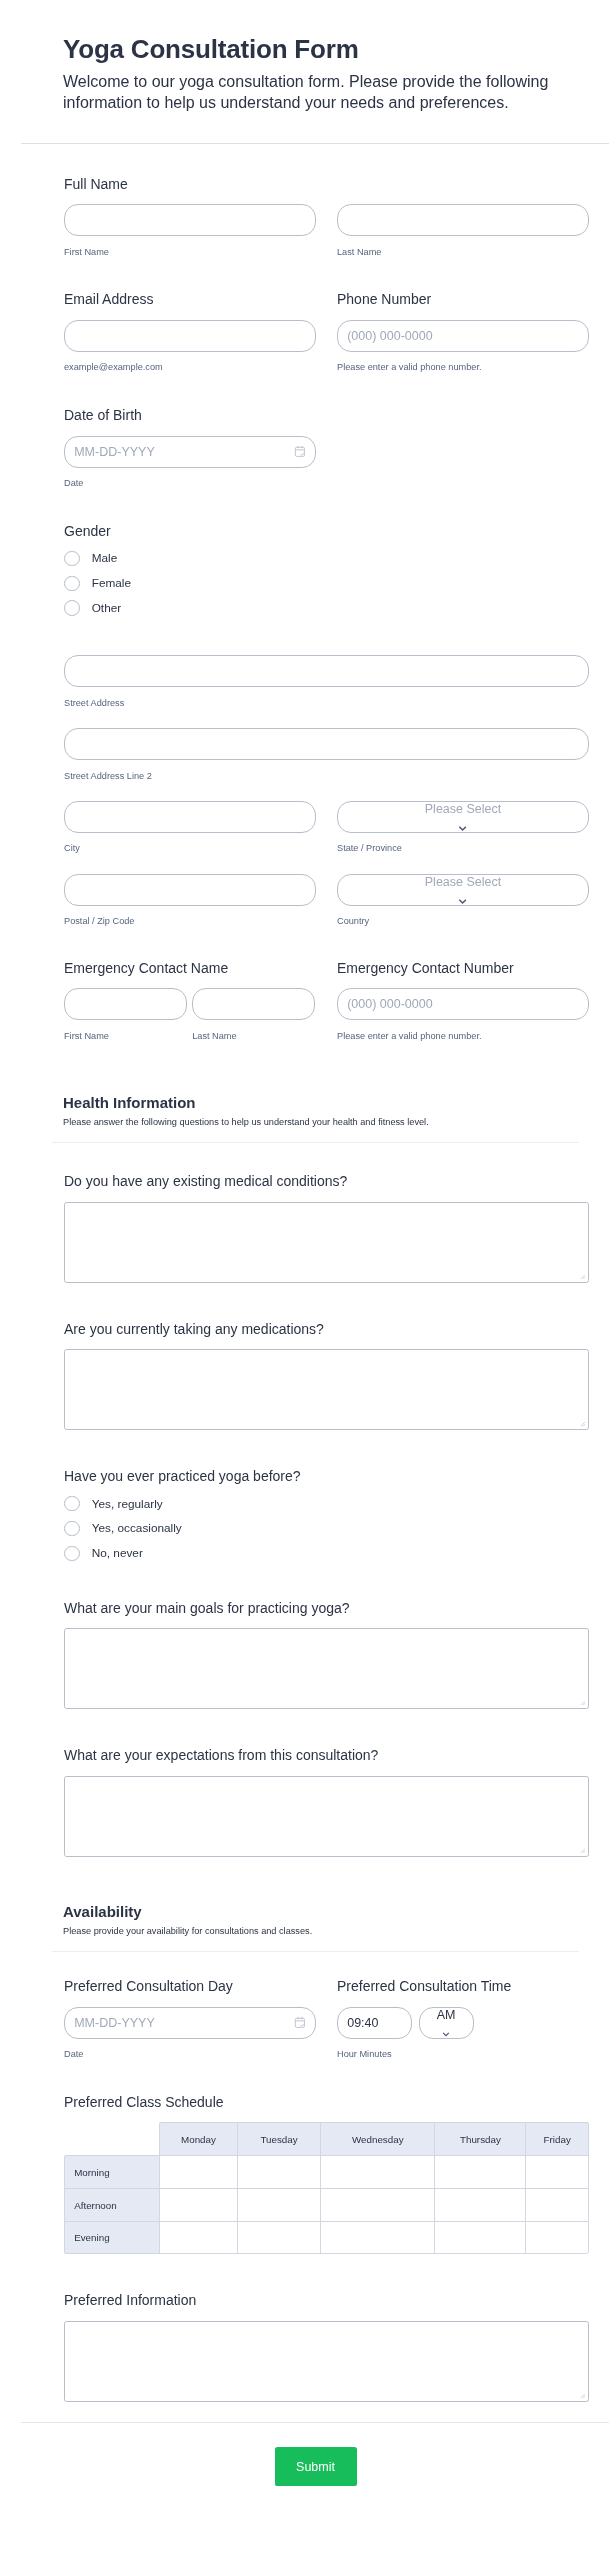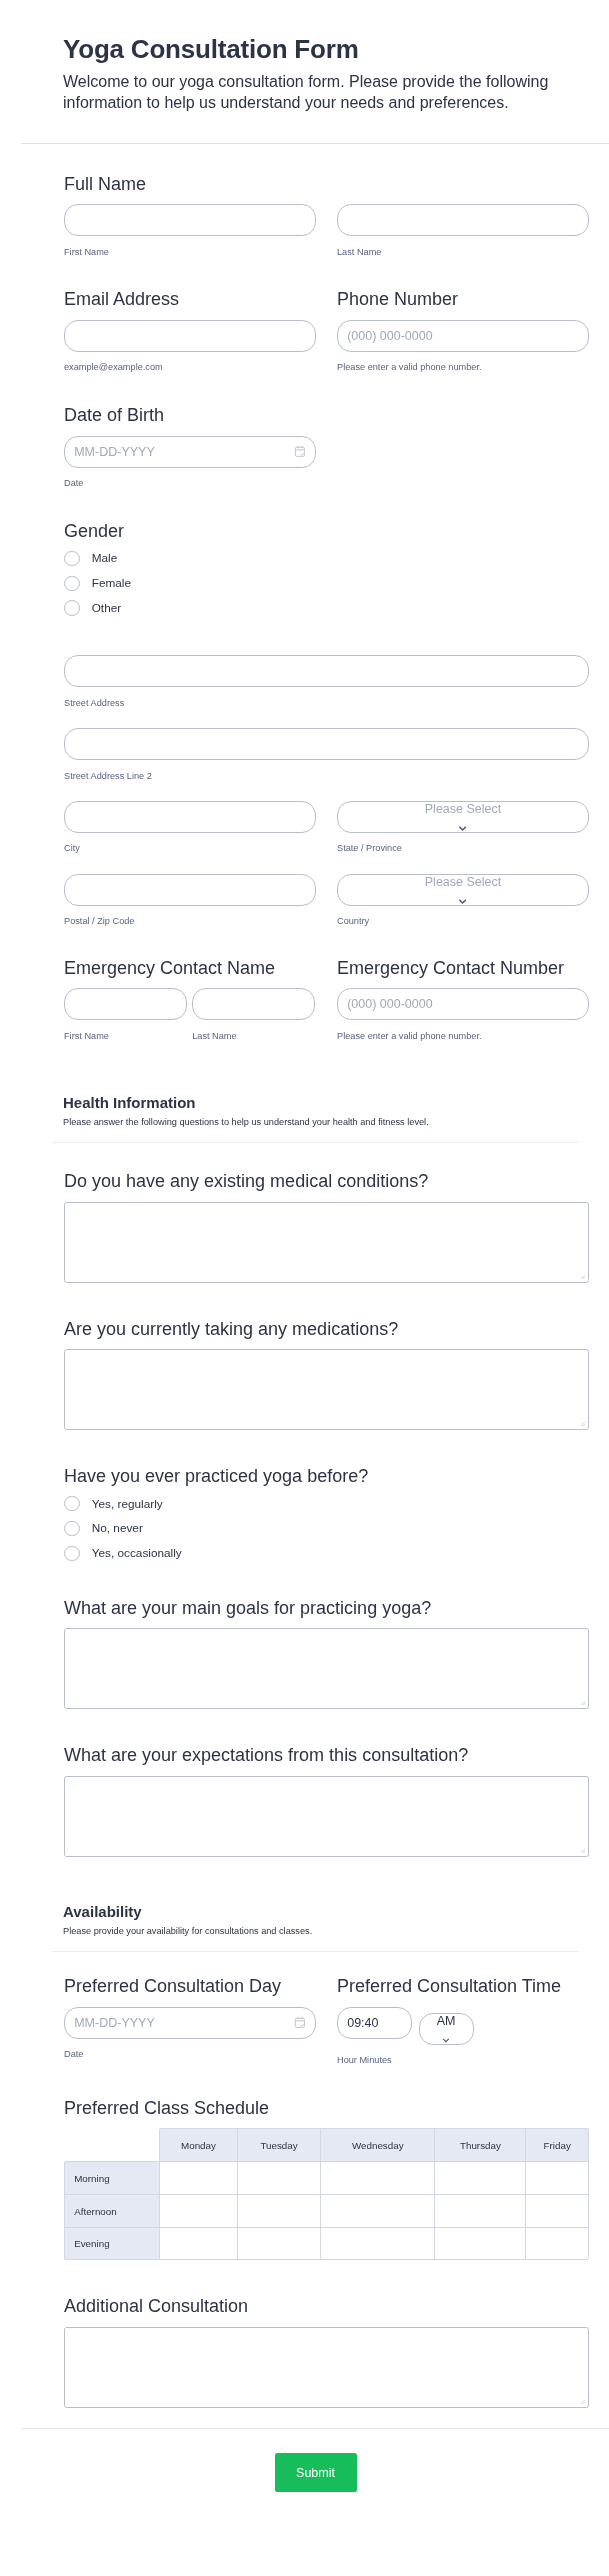--- a/index.html
+++ b/index.html
@@ -12,21 +12,21 @@
   .page { width: 610px; background: #fff; position: relative; padding-left: 21px; }
 
   
   .header { padding: 34px 42px 30px 42px; border-bottom: 0.7px solid #dcdfe8; }
   .header h1 { font-size: 26px; font-weight: 600; color: #2c3345; line-height: 31.5px; letter-spacing: -0.2px; }
   .header p { margin-top: 5.2px; font-size: 16px; line-height: 21px; color: #2c3345; width: 525px; }
 
   .content { padding: 0 43px; }
 
   .field { margin-top: 31.5px; }
-  .field-label { font-size: 18px; color: #2c3345; line-height: 15.7px; margin-bottom: 11.8px; }
+  .field-label { font-size: 14px; color: #2c3345; line-height: 15.7px; margin-bottom: 11.8px; }
   .row { display: flex; gap: 21px; }
   .col { flex: 0 0 252px; }
   .col.right { flex: 0 0 252px; }
   .sub-label { font-size: 9.2px; color: #57647e; margin-top: 10.5px; line-height: 11.8px; }
 
   .input {
     height: 32px; width: 100%;
     border: 0.7px solid #b8bdc9; border-radius: 14px;
     background: #fff; display: flex; align-items: center;
     padding: 0 9.2px; font-size: 12.5px; color: #2c3345;
@@ -61,21 +61,21 @@
 
   
   .split { display: flex; gap: 5.2px; }
   .split .input { width: 123px; }
   .split-labels { display: flex; gap: 5.2px; }
   .split-labels .sub-label { width: 123px; }
 
   
   .time-row { display: flex; gap: 6.6px; }
   .time-input { width: 75px; }
-  .ampm { width: 55px; justify-content: space-between; margin-top: 6px; }
+  .ampm { width: 55px; justify-content: space-between; }
 
   
   .matrix { margin-top: 0; width: 525px; }
   .matrix table { border-collapse: separate; border-spacing: 0; width: 525px; font-size: 9.8px; }
   .matrix th, .matrix td { height: 33px; text-align: center; font-weight: 400; color: #2c3345; }
   .matrix thead th.blank { background: transparent; border: none; width: 95px; }
   .matrix thead th.day { background: #e5e9f4; border-top: 0.7px solid #d2d6e0; border-left: 0.7px solid #d2d6e0; }
   .matrix thead th.day.last { border-right: 0.7px solid #d2d6e0; border-top-right-radius: 2.6px; }
   .matrix thead th.day.first { border-top-left-radius: 2.6px; }
   .matrix tbody th { background: #e5e9f4; text-align: left; padding-left: 9.2px; border-left: 0.7px solid #d2d6e0; border-top: 0.7px solid #d2d6e0; width: 95px; }
@@ -264,25 +264,25 @@
 
     <div class="field" style="margin-top:39px">
       <div class="field-label">Have you ever practiced yoga before?</div>
       <div class="radio-list">
         <label class="radio">
           <span class="radio-circle"></span>
           <span>Yes, regularly</span>
         </label>
         <label class="radio">
           <span class="radio-circle"></span>
+          <span>Yes, occasionally</span>
+        </label>
+        <label class="radio">
+          <span class="radio-circle"></span>
           <span>No, never</span>
-        </label>
-        <label class="radio">
-          <span class="radio-circle"></span>
-          <span>Yes, occasionally</span>
         </label>
       </div>
     </div>
 
     <div class="field" style="margin-top:39px">
       <div class="field-label">What are your main goals for practicing yoga?</div>
       <div class="textarea">
         <svg class="resize-grip" viewBox="0 0 8 8" stroke="#b8bdc9" stroke-width="1">
             <line x1="1" y1="8" x2="8" y2="1"></line>
             <line x1="4.5" y1="8" x2="8" y2="4.5"></line>
@@ -380,21 +380,21 @@
               <td></td>
               <td></td>
               <td class="last"></td>
             </tr>
           </tbody>
         </table>
       </div>
     </div>
 
     <div class="field" style="margin-top:39px">
-      <div class="field-label">Additional Consultation</div>
+      <div class="field-label">Preferred Information</div>
       <div class="textarea">
         <svg class="resize-grip" viewBox="0 0 8 8" stroke="#b8bdc9" stroke-width="1">
             <line x1="1" y1="8" x2="8" y2="1"></line>
             <line x1="4.5" y1="8" x2="8" y2="4.5"></line>
           </svg>
       </div>
     </div>
   </div>
 
   <div class="footer-divider"></div>

